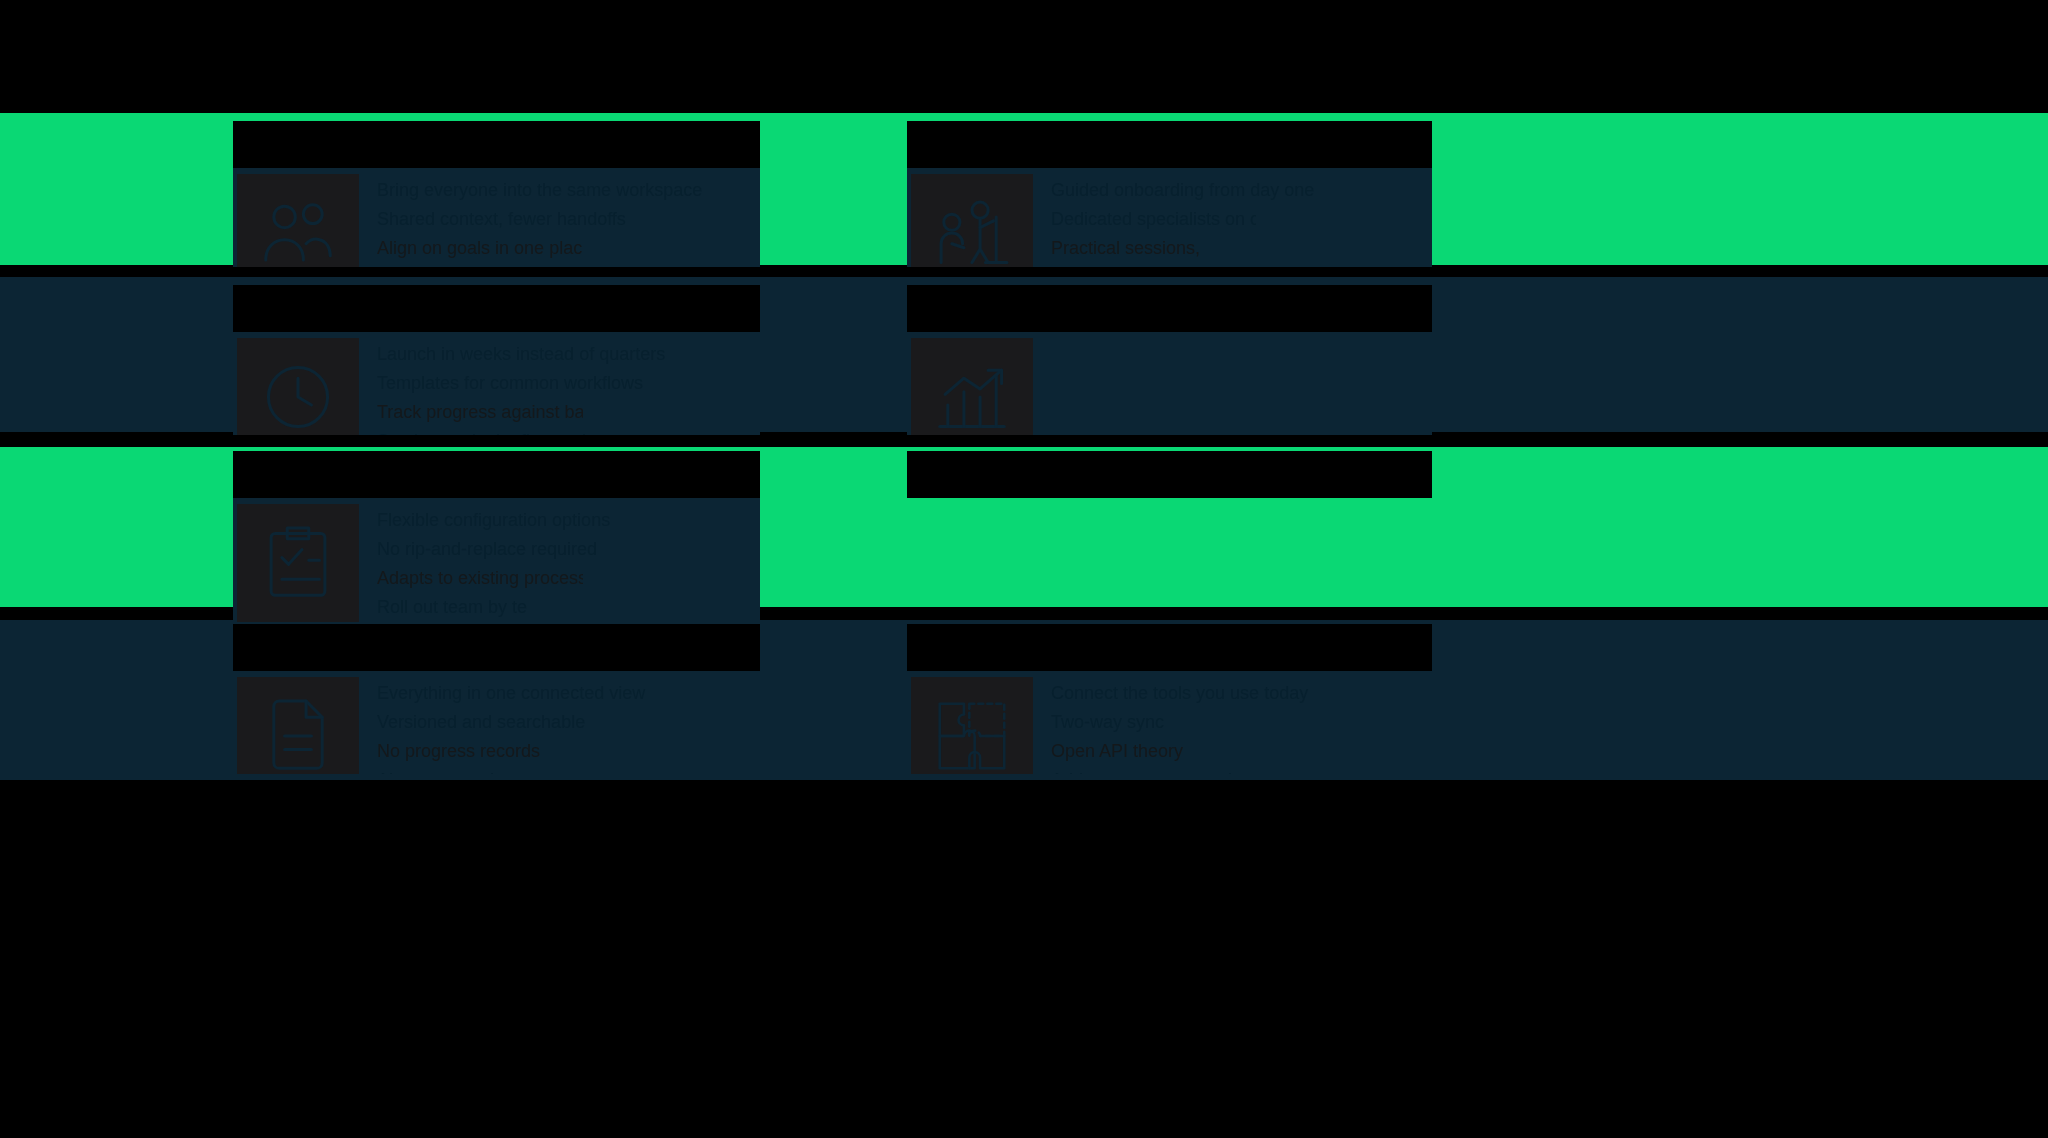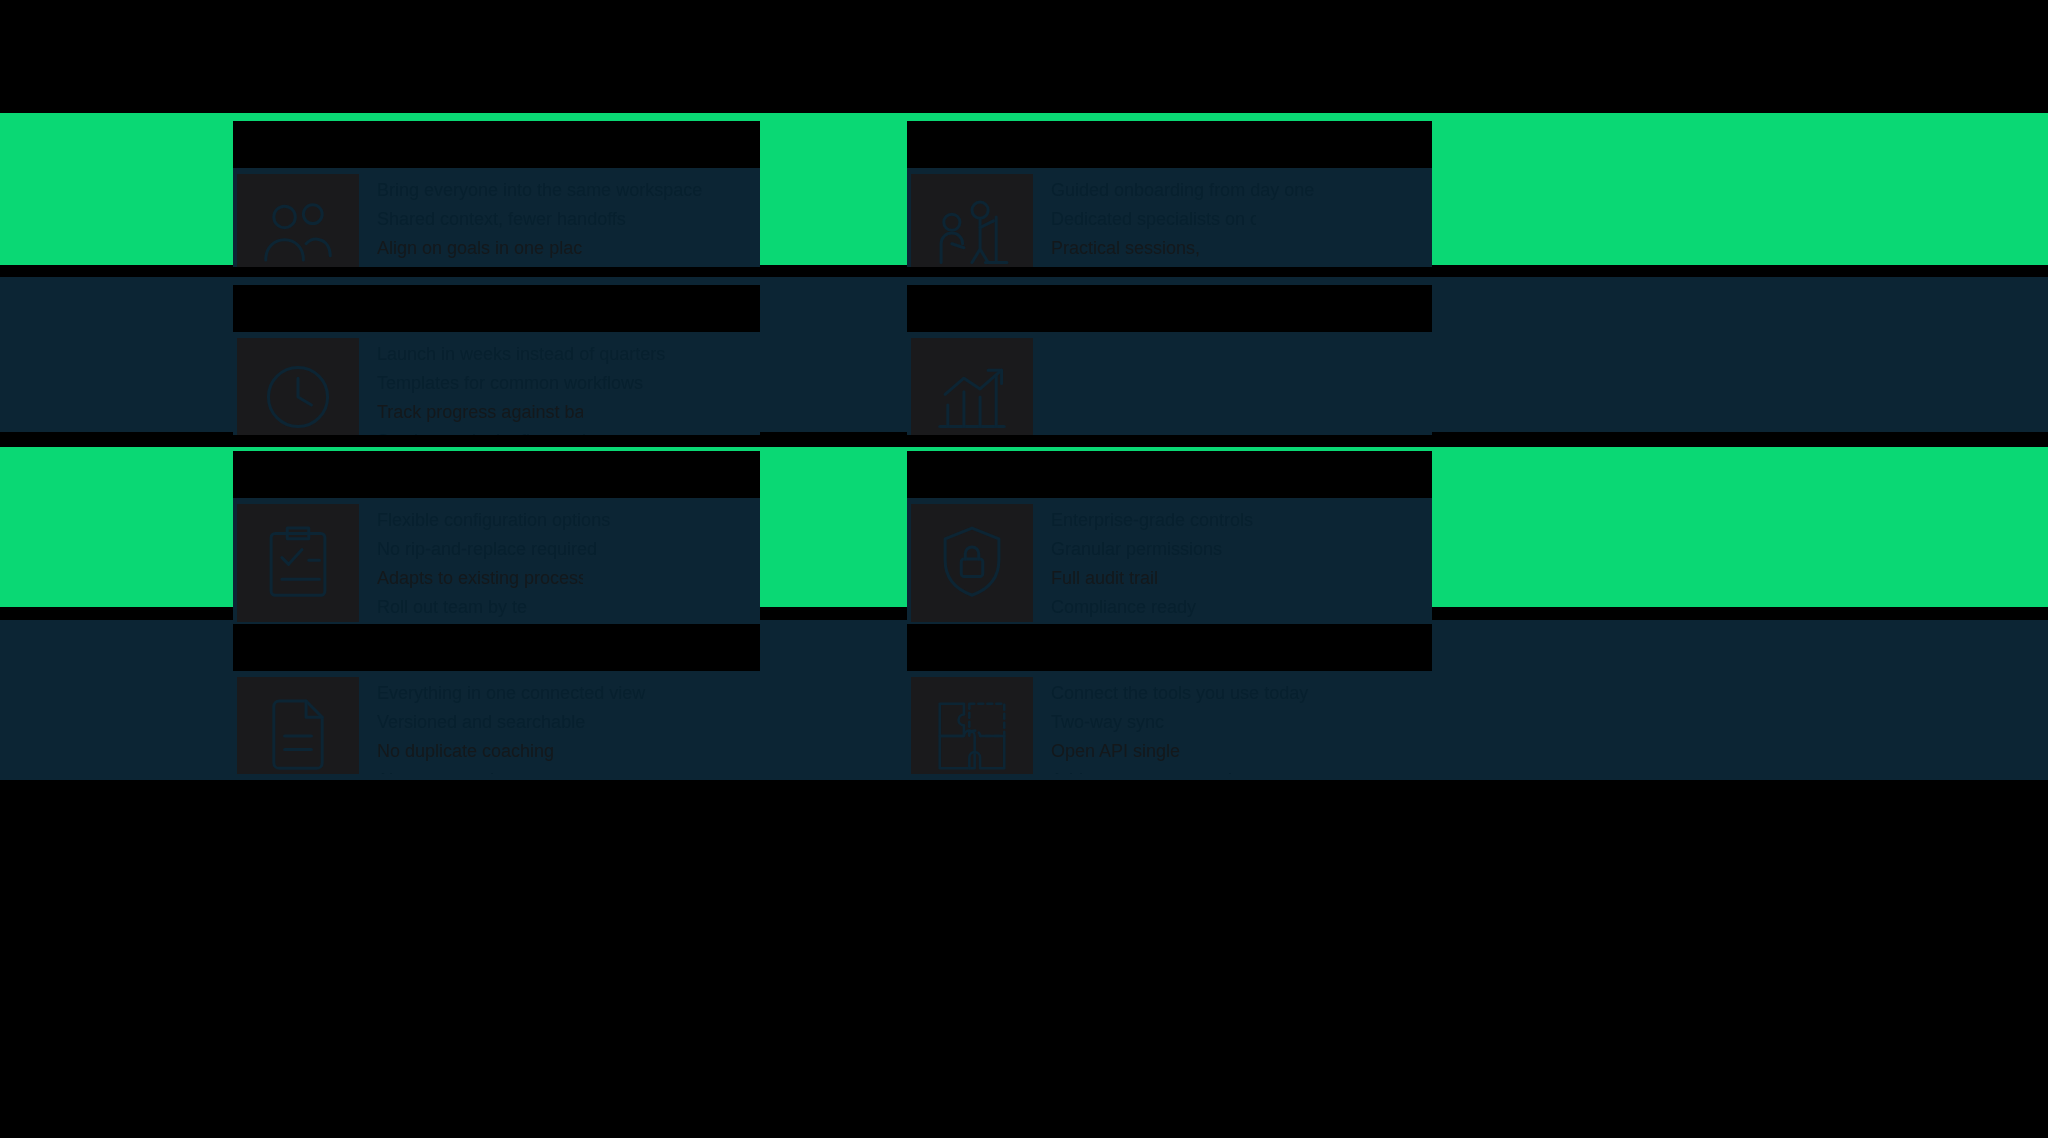--- a/index.html
+++ b/index.html
@@ -222,70 +222,55 @@
           <div class="line w-90">Flexible configuration options</div>
           <div class="line w-72">No rip-and-replace required</div>
           <div class="line dark w-55">Adapts to existing process</div>
           <div class="line w-40">Roll out team by team</div>
         </div>
       </div>
     </div>
 
     <div class="card col-right row-3">
       <div class="card-heading">Secure by default</div>
-      <div class="card-body">
-        <div class="icon-tile">
-          <svg width="86" height="86" viewBox="0 0 64 64" fill="none" stroke="currentColor" stroke-width="3" stroke-linecap="round" stroke-linejoin="round">
-            <path d="M32 6l20 8v16c0 14-9 22-20 26C21 52 12 44 12 30V14z"></path>
-            <rect x="24" y="29" width="16" height="13" rx="2"></rect>
-            <path d="M27 29v-4a5 5 0 0110 0v4"></path>
-          </svg>
-        </div>
-        <div class="card-text">
-          <div class="line w-90">Enterprise-grade controls</div>
-          <div class="line w-72">Granular permissions</div>
-          <div class="line dark w-90">Full audit trail</div>
-          <div class="line w-72">Compliance ready</div>
-        </div>
-      </div>
     </div>
 
     <div class="card col-left row-4">
       <div class="card-heading">A single source of truth</div>
       <div class="card-body">
         <div class="icon-tile">
           <svg width="86" height="86" viewBox="0 0 64 64" fill="none" stroke="currentColor" stroke-width="3" stroke-linecap="round" stroke-linejoin="round">
             <path d="M18 6h20l12 12v34a4 4 0 01-4 4H18a4 4 0 01-4-4V10a4 4 0 014-4z"></path>
             <path d="M38 6v12h12"></path>
             <path d="M22 32h20M22 42h20"></path>
           </svg>
         </div>
         <div class="card-text">
           <div class="line w-90">Everything in one connected view</div>
           <div class="line w-72">Versioned and searchable</div>
-          <div class="line dark w-55">No duplicate coaching</div>
+          <div class="line dark w-55">No progress records</div>
           <div class="line w-40">Always up to date</div>
         </div>
       </div>
     </div>
 
     <div class="card col-right row-4">
       <div class="card-heading">Integrations that just work</div>
       <div class="card-body">
         <div class="icon-tile">
           <svg width="86" height="86" viewBox="0 0 64 64" fill="none" stroke="currentColor" stroke-width="2.6" stroke-linecap="round" stroke-linejoin="round">
             <path d="M8 8h18v8a4 4 0 000 8v8H8z"></path>
             <path d="M30 8h26v24H38a4 4 0 00-8 0h-0z" stroke-dasharray="5 4"></path>
             <path d="M8 32h18a4 4 0 018 0h0v24H8z"></path>
             <path d="M38 32h18v24H38v-8a4 4 0 00-8 0v8"></path>
           </svg>
         </div>
         <div class="card-text">
           <div class="line w-72">Connect the tools you use today</div>
           <div class="line w-55">Two-way sync</div>
-          <div class="line dark w-40">Open API single</div>
+          <div class="line dark w-40">Open API theory</div>
           <div class="line w-72">Add new sources anytime</div>
         </div>
       </div>
     </div>
 
   </div>
 </div>
 
 </body></html>

